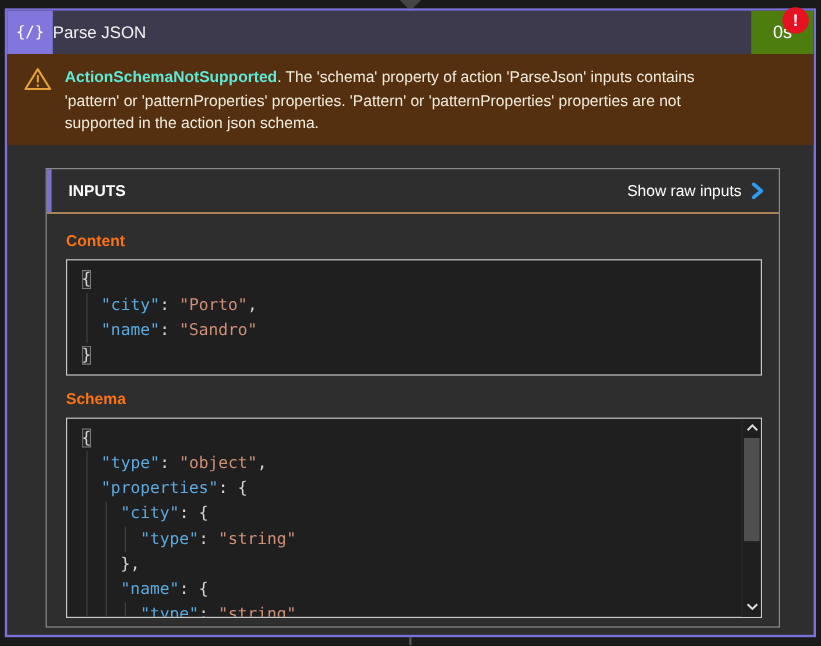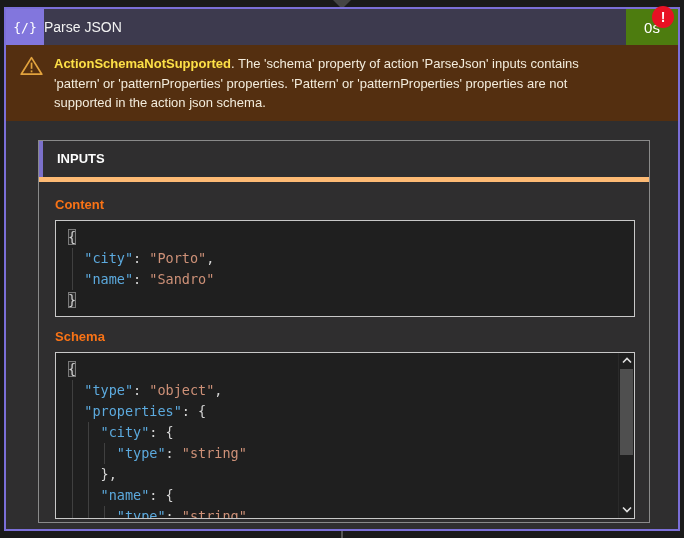--- a/index.html
+++ b/index.html
@@ -40,29 +40,29 @@
     display:flex;align-items:center;justify-content:center;z-index:5;
   }
   
   .warning-banner{
     display:flex;background:#542f10;padding:9px 14px 8px 14px;min-height:54px;box-sizing:content-box;
   }
   .warning-icon-wrap{flex:0 0 34px;padding-top:2px;}
   .warning-text{
     color:#f3ecdc;font-size:13px;line-height:19.5px;max-width:560px;
   }
-  .warning-text b{color:#fde047;}
+  .warning-text b{color:#5eead4;}
   
   .panel{
     margin:19px 28px 0 32px;height:383px;box-sizing:border-box;
     border:1px solid #8a8a8a;background:#2f2e2f;
   }
   .panel-header{
     position:relative;height:36px;display:flex;align-items:center;
-    border-bottom:5px solid #fdba74;cursor:pointer;
+    border-bottom:1px solid #fdba74;cursor:pointer;
   }
   .panel-stripe{position:absolute;left:0;top:0;bottom:0;width:4px;background:#7b70ca;}
   .panel-title{margin-left:18px;color:#fdfdfd;font-weight:bold;font-size:13px;flex:1;}
   .raw-link{
     display:flex;align-items:center;gap:8px;margin-right:12px;color:#fdfdfd;font-size:13px;cursor:pointer;
   }
   .panel-body{padding:15px 15px 0 16px;}
   .field-label{color:#f97316;font-weight:bold;font-size:13px;margin:0 0 8px 0;}
   .field-label.second{margin-top:12px;}
   
@@ -119,20 +119,26 @@
           <rect x="10.7" y="14.4" width="1.7" height="1.9" fill="#e2a33d"></rect>
         </svg>
       </div>
       <div class="warning-text"><b>ActionSchemaNotSupported</b><span>. The 'schema' property of action 'ParseJson' inputs contains 'pattern' or 'patternProperties' properties. 'Pattern' or 'patternProperties' properties are not supported in the action json schema.</span></div>
     </div>
 
     <div class="panel">
       <div class="panel-header">
         <span class="panel-stripe"></span>
         <span class="panel-title">INPUTS</span>
+        <span class="raw-link">
+          <span>Show raw inputs</span>
+          <svg width="11" height="14" viewBox="0 0 11 14">
+            <path d="M2 1.5 L8.5 7 L2 12.5" fill="none" stroke="#2b9cf0" stroke-width="3" stroke-linecap="round" stroke-linejoin="round"></path>
+          </svg>
+        </span>
       </div>
 
       <div class="panel-body">
         <div class="field-label">Content</div>
         <div class="code-box content-box">
           <div class="indent-guide" style="left:16px;top:27px;height:42px;"></div>
         <div class="code-line"><span class="tok-brace">{</span></div>
             <div class="code-line"><span class="tok-plain">  </span><span class="tok-key">"city"</span><span class="tok-punc">: </span><span class="tok-str">"Porto"</span><span class="tok-punc">,</span></div>
             <div class="code-line"><span class="tok-plain">  </span><span class="tok-key">"name"</span><span class="tok-punc">: </span><span class="tok-str">"Sandro"</span></div>
             <div class="code-line"><span class="tok-brace">}</span></div>

